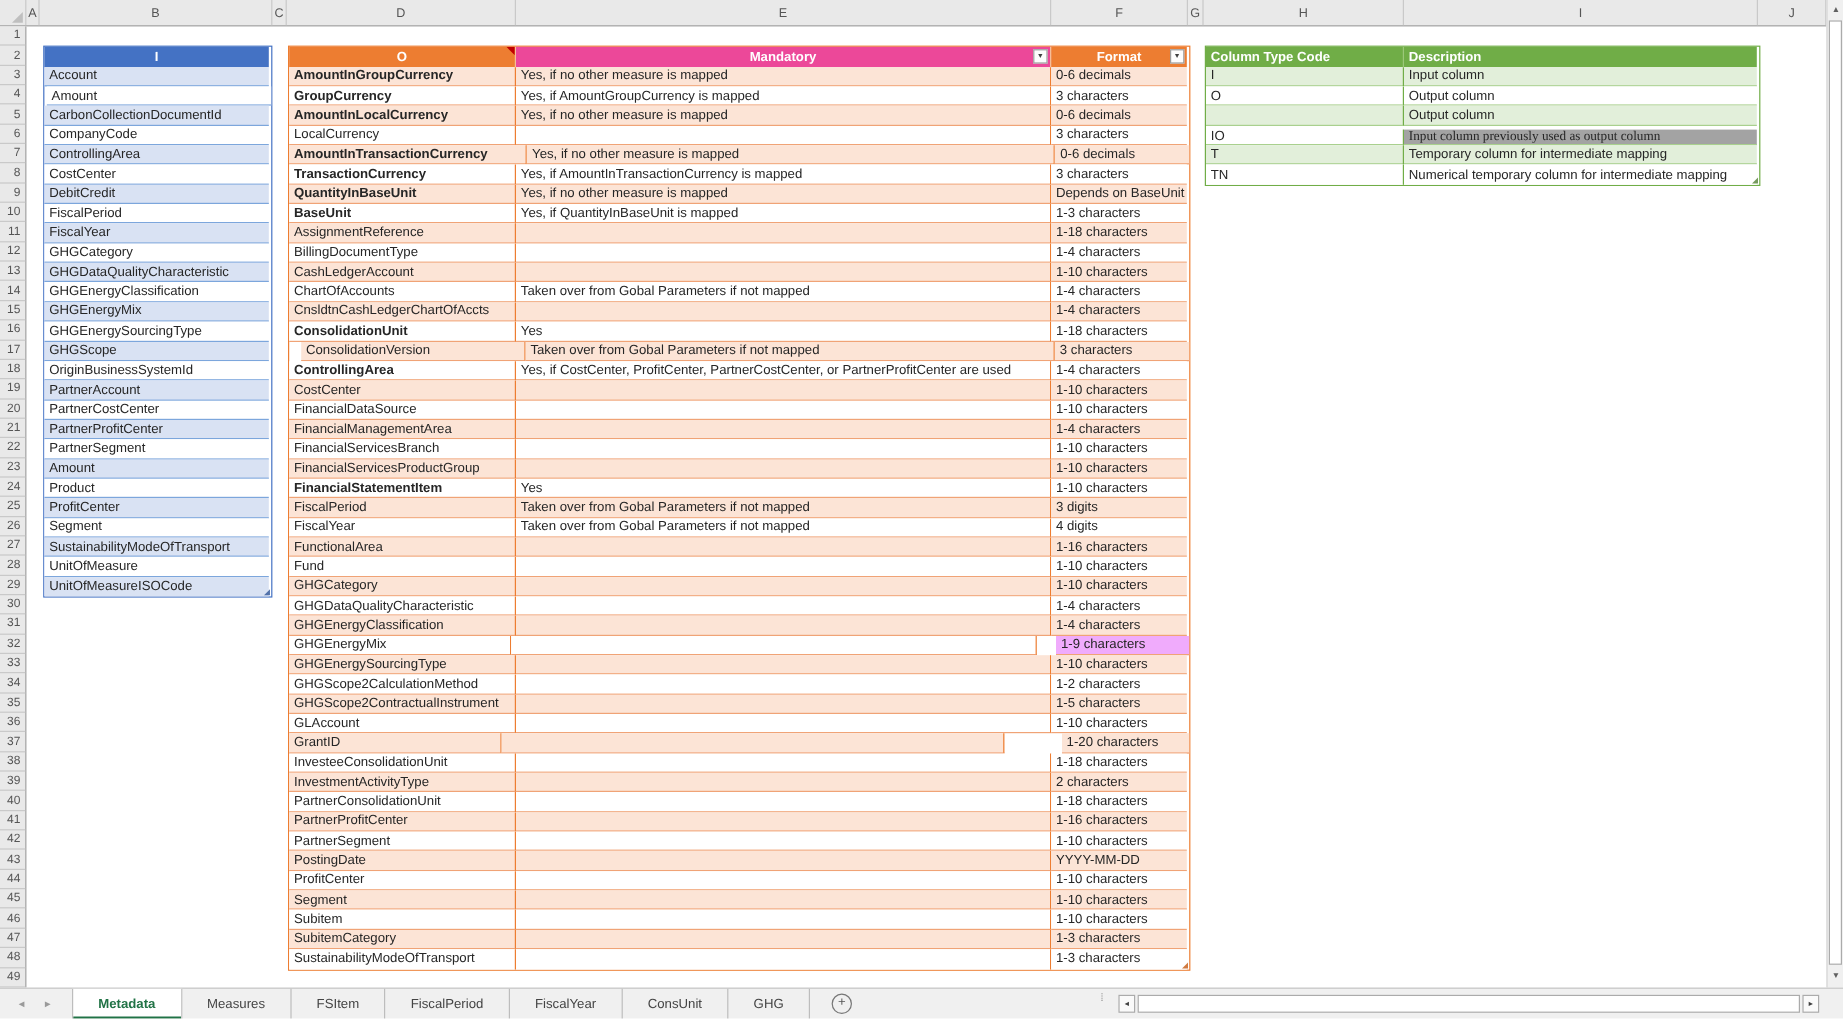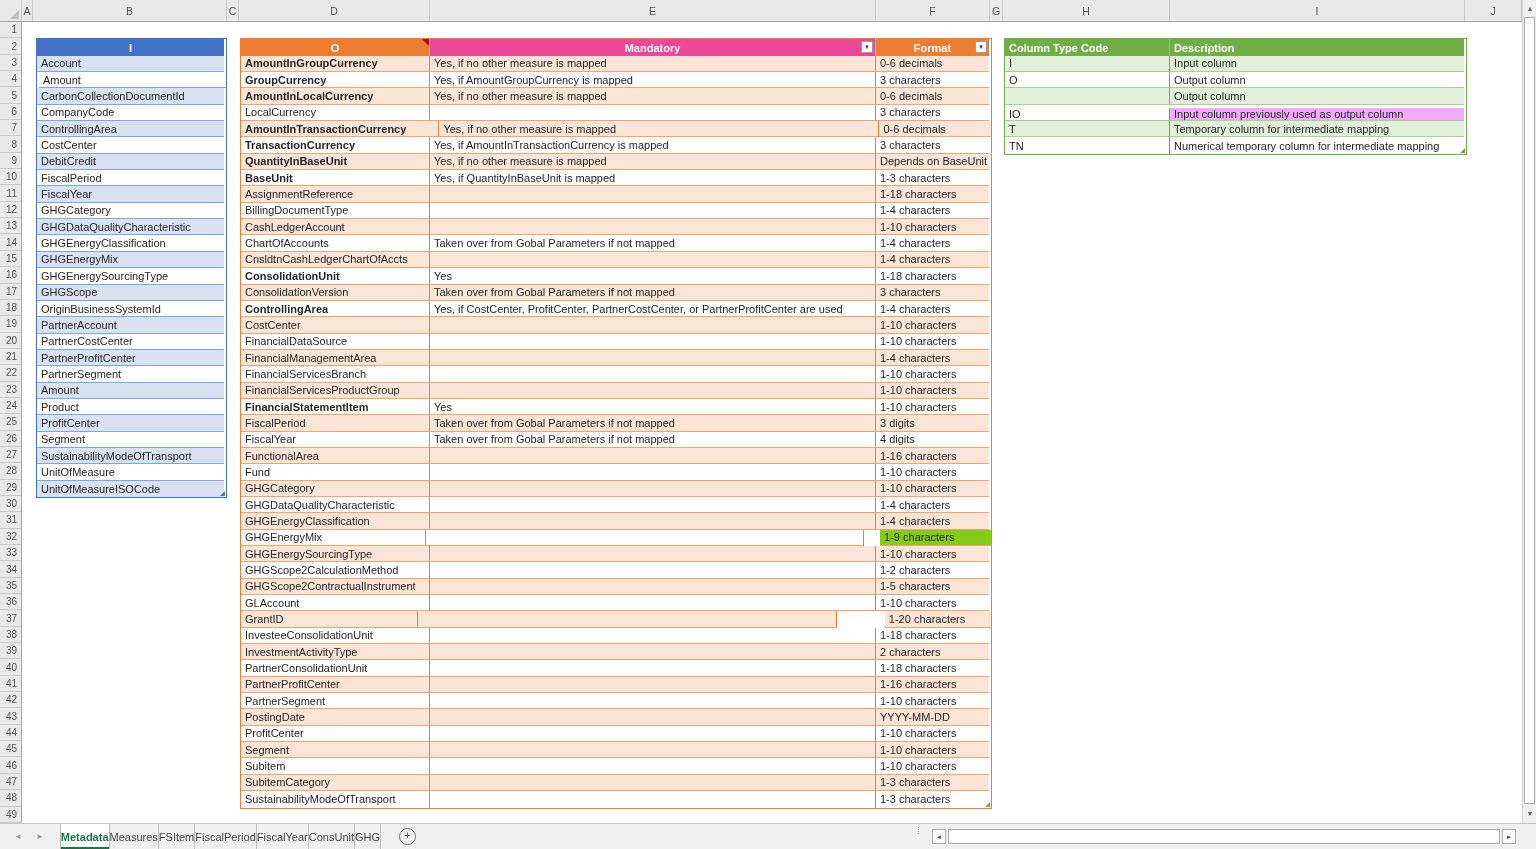--- a/index.html
+++ b/index.html
@@ -45,21 +45,21 @@
   .vbtn{position:absolute;left:1px;width:12px;height:15px;background:#F0F0F0;
          display:flex;align-items:center;justify-content:center;font-size:7px;color:#606060;}
   .vthumb{position:absolute;left:1px;top:17px;width:11px;height:787px;background:#FFF;
          border:1px solid #ABABAB;box-sizing:border-box;}
 
   
   .tabbar{position:absolute;left:0;top:823px;width:1536px;height:26px;background:#F0F0F0;
          border-top:1px solid #C6C6C6;box-sizing:border-box;display:flex;align-items:stretch;}
   .navarrows{display:flex;align-items:center;gap:14px;padding:0 16px 0 14px;color:#9A9A9A;font-size:8px;}
   .tabs{display:flex;align-items:stretch;}
-  .tab{padding:0 0;display:flex;align-items:center;font-size:11px;color:#444;
+  .tab{padding:0 21px;display:flex;align-items:center;font-size:11px;color:#444;
        border-right:1px solid #BDBDBD;background:transparent;cursor:default;}
   .tab.active{background:#FFF;color:#217346;font-weight:bold;
        box-shadow:inset 0 -2px 0 #217346;border-left:1px solid #BDBDBD;}
   .addsheet{margin-left:18px;align-self:center;width:15px;height:15px;border-radius:50%;
        border:1px solid #767676;color:#555;font-size:11px;line-height:13px;text-align:center;}
   .splitter{position:absolute;left:917px;top:5px;color:#8A8A8A;font-size:9px;letter-spacing:0;line-height:5px;}
   .hscroll{position:absolute;left:932px;top:4px;width:584px;height:17px;background:#F0F0F0;}
   .hbtn{position:absolute;top:1px;width:14px;height:15px;background:#FAFAFA;border:1px solid #ABABAB;
        box-sizing:border-box;display:flex;align-items:center;justify-content:center;font-size:6px;color:#404040;}
   .hthumb{position:absolute;left:16px;top:1px;width:552px;height:15px;background:#FFF;
@@ -293,21 +293,21 @@
         <div class="tcell" style="width: 189px; background: rgb(252, 228, 214); border-right: 1px solid rgb(237, 125, 49); border-bottom: 1px solid rgb(240, 163, 118);">CnsldtnCashLedgerChartOfAccts</div>
         <div class="tcell" style="width: 446px; background: rgb(252, 228, 214); border-right: 1px solid rgb(237, 125, 49); border-bottom: 1px solid rgb(240, 163, 118);"></div>
         <div class="tcell" style="width: 113px; background: rgb(252, 228, 214); border-bottom: 1px solid rgb(240, 163, 118);">1-4 characters</div>
       </div>
       <div class="trow" style="height: 16.3469px;">
         <div class="tcell" style="width: 189px; background: rgb(255, 255, 255); font-weight: bold; border-right: 1px solid rgb(237, 125, 49); border-bottom: 1px solid rgb(240, 163, 118);">ConsolidationUnit</div>
         <div class="tcell" style="width: 446px; background: rgb(255, 255, 255); border-right: 1px solid rgb(237, 125, 49); border-bottom: 1px solid rgb(240, 163, 118);">Yes</div>
         <div class="tcell" style="width: 113px; background: rgb(255, 255, 255); border-bottom: 1px solid rgb(240, 163, 118);">1-18 characters</div>
       </div>
       <div class="trow" style="height: 16.3469px;">
-        <div class="tcell" style="width: 189px; background: rgb(252, 228, 214); border-right: 1px solid rgb(237, 125, 49); border-bottom: 1px solid rgb(240, 163, 118);">ConsolidationVersion</div>
+        <div class="tcell" style="width: 189px; background: rgb(252, 228, 214); border-right: 1px solid rgb(237, 125, 49); border-bottom: 1px solid rgb(240, 163, 118); margin-left: 10px;">ConsolidationVersion</div>
         <div class="tcell" style="width: 446px; background: rgb(252, 228, 214); border-right: 1px solid rgb(237, 125, 49); border-bottom: 1px solid rgb(240, 163, 118);">Taken over from Gobal Parameters if not mapped</div>
         <div class="tcell" style="width: 113px; background: rgb(252, 228, 214); border-bottom: 1px solid rgb(240, 163, 118);">3 characters</div>
       </div>
       <div class="trow" style="height: 16.3469px;">
         <div class="tcell" style="width: 189px; background: rgb(255, 255, 255); font-weight: bold; border-right: 1px solid rgb(237, 125, 49); border-bottom: 1px solid rgb(240, 163, 118);">ControllingArea</div>
         <div class="tcell" style="width: 446px; background: rgb(255, 255, 255); border-right: 1px solid rgb(237, 125, 49); border-bottom: 1px solid rgb(240, 163, 118);">Yes, if CostCenter, ProfitCenter, PartnerCostCenter, or PartnerProfitCenter are used</div>
         <div class="tcell" style="width: 113px; background: rgb(255, 255, 255); border-bottom: 1px solid rgb(240, 163, 118);">1-4 characters</div>
       </div>
       <div class="trow" style="height: 16.3469px;">
         <div class="tcell" style="width: 189px; background: rgb(252, 228, 214); border-right: 1px solid rgb(237, 125, 49); border-bottom: 1px solid rgb(240, 163, 118);">CostCenter</div>
@@ -370,21 +370,21 @@
         <div class="tcell" style="width: 113px; background: rgb(255, 255, 255); border-bottom: 1px solid rgb(240, 163, 118);">1-4 characters</div>
       </div>
       <div class="trow" style="height: 16.3469px;">
         <div class="tcell" style="width: 189px; background: rgb(252, 228, 214); border-right: 1px solid rgb(237, 125, 49); border-bottom: 1px solid rgb(240, 163, 118);">GHGEnergyClassification</div>
         <div class="tcell" style="width: 446px; background: rgb(252, 228, 214); border-right: 1px solid rgb(237, 125, 49); border-bottom: 1px solid rgb(240, 163, 118);"></div>
         <div class="tcell" style="width: 113px; background: rgb(252, 228, 214); border-bottom: 1px solid rgb(240, 163, 118);">1-4 characters</div>
       </div>
       <div class="trow" style="height: 16.3469px;">
         <div class="tcell" style="width: 189px; background: rgb(255, 255, 255); border-right: 1px solid rgb(237, 125, 49); border-bottom: 1px solid rgb(240, 163, 118);">GHGEnergyMix</div>
         <div class="tcell" style="width: 446px; background: rgb(255, 255, 255); border-right: 1px solid rgb(237, 125, 49); border-bottom: 1px solid rgb(240, 163, 118);"></div>
-        <div class="tcell" style="width: 113px; background: #84cc16; border-bottom: 1px solid rgb(240, 163, 118); margin-left: 16px;">1-9 characters</div>
+        <div class="tcell" style="width: 113px; background: #f0abfc; border-bottom: 1px solid rgb(240, 163, 118); margin-left: 16px;">1-9 characters</div>
       </div>
       <div class="trow" style="height: 16.3469px;">
         <div class="tcell" style="width: 189px; background: rgb(252, 228, 214); border-right: 1px solid rgb(237, 125, 49); border-bottom: 1px solid rgb(240, 163, 118);">GHGEnergySourcingType</div>
         <div class="tcell" style="width: 446px; background: rgb(252, 228, 214); border-right: 1px solid rgb(237, 125, 49); border-bottom: 1px solid rgb(240, 163, 118);"></div>
         <div class="tcell" style="width: 113px; background: rgb(252, 228, 214); border-bottom: 1px solid rgb(240, 163, 118);">1-10 characters</div>
       </div>
       <div class="trow" style="height: 16.3469px;">
         <div class="tcell" style="width: 189px; background: rgb(255, 255, 255); border-right: 1px solid rgb(237, 125, 49); border-bottom: 1px solid rgb(240, 163, 118);">GHGScope2CalculationMethod</div>
         <div class="tcell" style="width: 446px; background: rgb(255, 255, 255); border-right: 1px solid rgb(237, 125, 49); border-bottom: 1px solid rgb(240, 163, 118);"></div>
         <div class="tcell" style="width: 113px; background: rgb(255, 255, 255); border-bottom: 1px solid rgb(240, 163, 118);">1-2 characters</div>
@@ -473,21 +473,21 @@
       <div class="trow" style="height: 16.3469px;">
         <div class="tcell" style="width: 165px; background: rgb(255, 255, 255); border-right: 1px solid rgb(112, 173, 71); border-bottom: 1px solid rgb(169, 208, 142);">O</div>
         <div class="tcell" style="width: 294px; background: rgb(255, 255, 255); border-bottom: 1px solid rgb(169, 208, 142);">Output column</div>
       </div>
       <div class="trow" style="height: 16.3469px;">
         <div class="tcell" style="width: 165px; background: rgb(226, 239, 218); border-right: 1px solid rgb(112, 173, 71); border-bottom: 1px solid rgb(169, 208, 142);"></div>
         <div class="tcell" style="width: 294px; background: rgb(226, 239, 218); border-bottom: 1px solid rgb(169, 208, 142);">Output column</div>
       </div>
       <div class="trow" style="height: 16.3469px; align-items: flex-end;">
         <div class="tcell" style="width: 165px; background: rgb(255, 255, 255); border-right: 1px solid rgb(112, 173, 71); border-bottom: 1px solid rgb(169, 208, 142);">IO</div>
-        <div class="tcell" style="width: 294px; background: #f0abfc; border-bottom: 1px solid rgb(169, 208, 142);">Input column previously used as output column</div>
+        <div class="tcell" style="width: 294px; background: #a3a3a3; border-bottom: 1px solid rgb(169, 208, 142); font-family: Liberation Serif, serif;">Input column previously used as output column</div>
       </div>
       <div class="trow" style="height: 16.3469px;">
         <div class="tcell" style="width: 165px; background: rgb(226, 239, 218); border-right: 1px solid rgb(112, 173, 71); border-bottom: 1px solid rgb(169, 208, 142);">T</div>
         <div class="tcell" style="width: 294px; background: rgb(226, 239, 218); border-bottom: 1px solid rgb(169, 208, 142);">Temporary column for intermediate mapping</div>
       </div>
       <div class="trow" style="height: 16.3469px;">
         <div class="tcell" style="width: 165px; background: rgb(255, 255, 255); border-right: 1px solid rgb(112, 173, 71);">TN</div>
         <div class="tcell" style="width: 294px; background: rgb(255, 255, 255);">Numerical temporary column for intermediate mapping</div>
       </div>
       <div class="resize-handle"></div>

